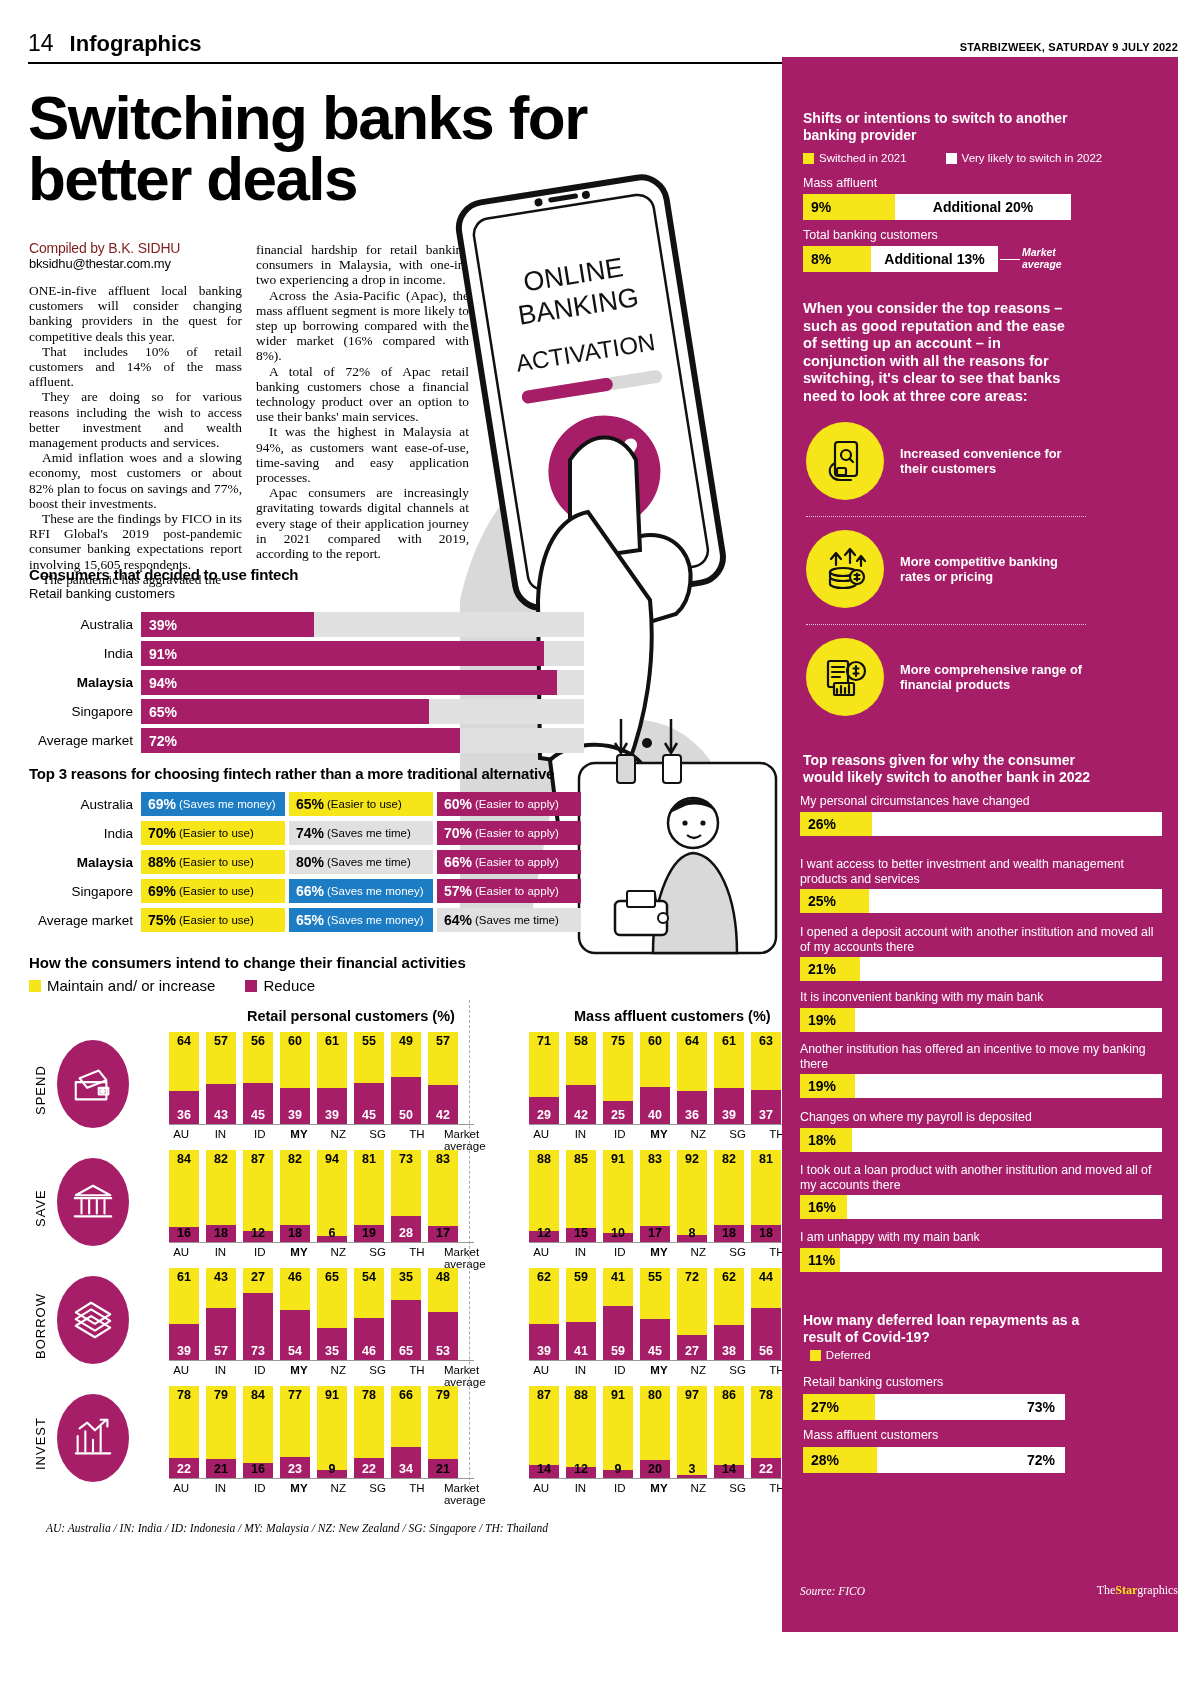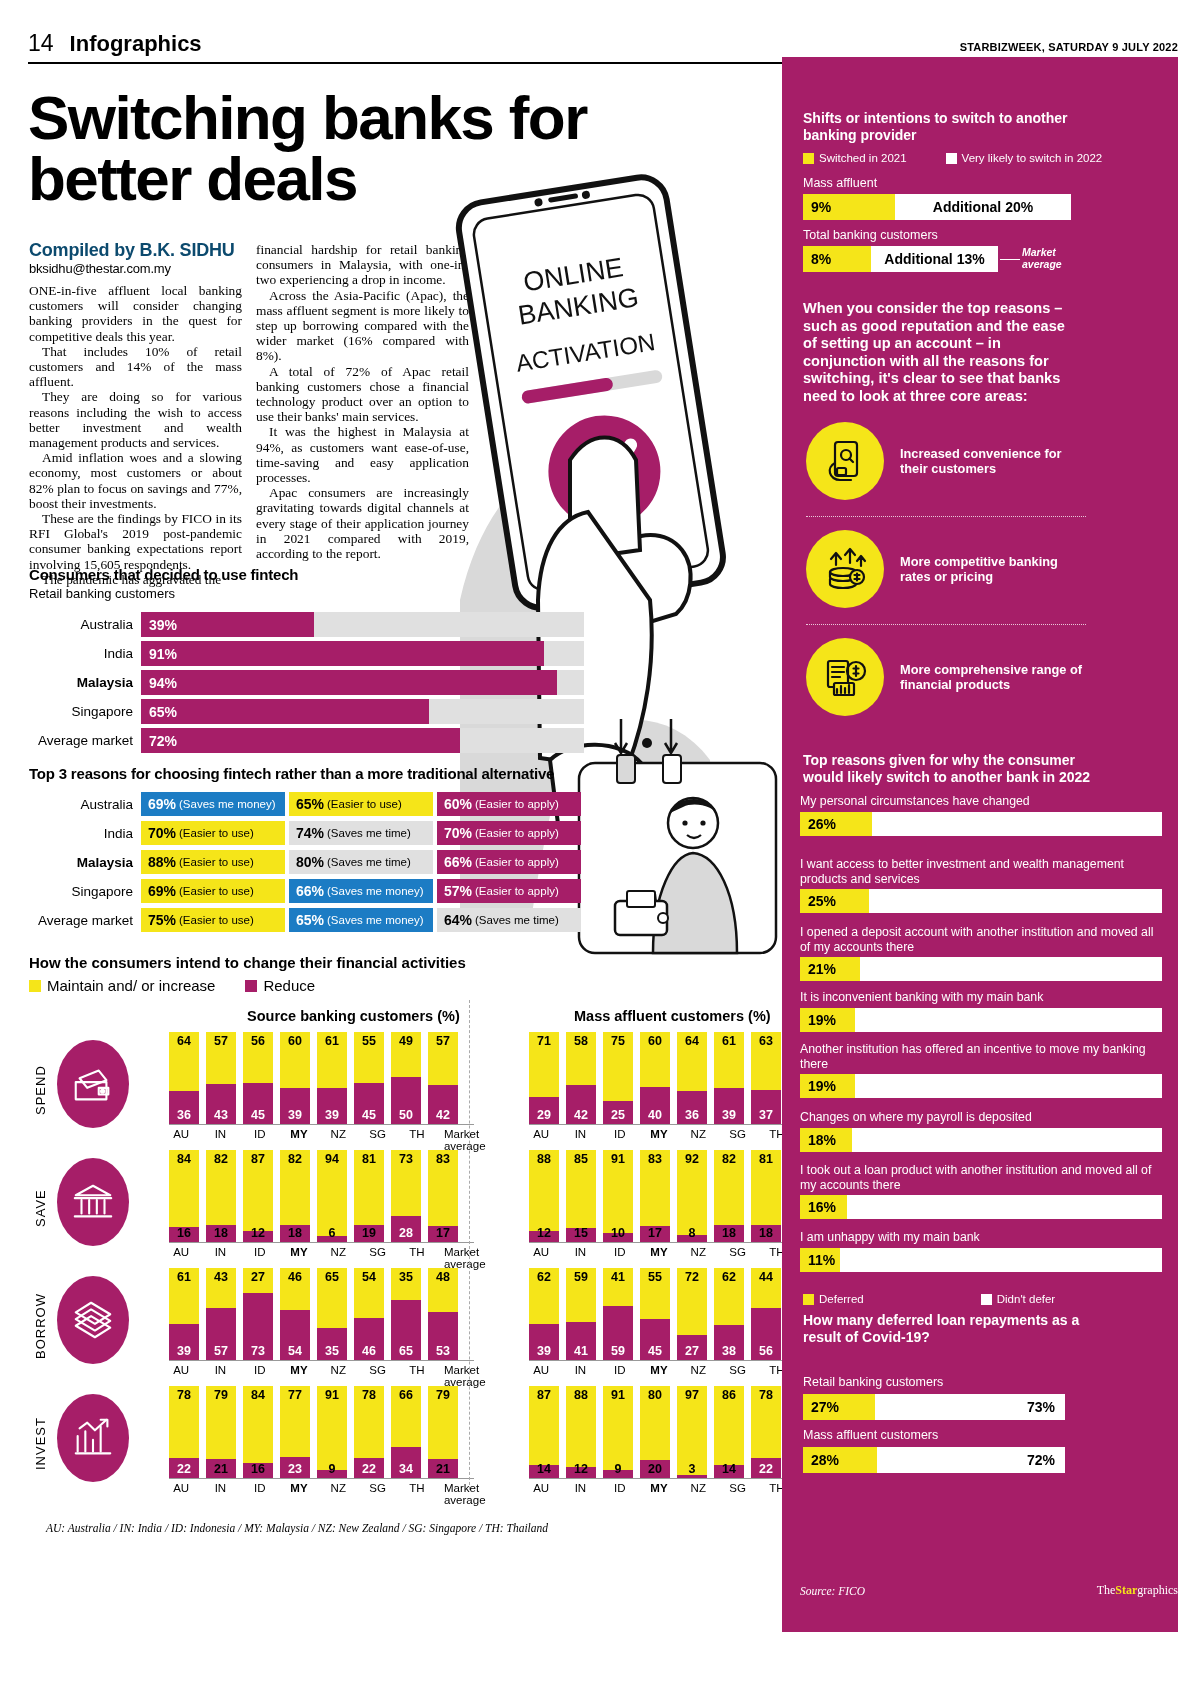--- a/index.html
+++ b/index.html
@@ -32,21 +32,21 @@
   .headline {
     position: absolute; left: 28px; top: 88px; width: 660px;
     font-size: 62px; line-height: 0.98; font-weight: 700;
     letter-spacing: -1.6px; color: #000;
   }
 
   
   .byline {
     position: absolute; left: 29px; top: 240px; width: 215px;
   }
-  .byline-name { font-size: 18px; font-weight: 700; color: #0c4a6e; letter-spacing: -0.2px;}
+  .byline-name { font-size: 14px; font-weight: 400; color: #7f1d1d; letter-spacing: -0.2px;}
   .byline-mail { font-size: 13px; font-weight: 400; color: #000; letter-spacing: -0.2px;}
 
   
   .bodycol {
     position: absolute; top: 283px;
     font-family: "Liberation Serif", serif;
     font-size: 13.4px; line-height: 15.2px;
     text-align: justify; color: #000;
     hyphens: auto;
   }
@@ -482,21 +482,21 @@
         <span class="lg-sw sw-y"></span>
         <span>Maintain and/ or increase</span>
       </div>
       <div class="lg-item">
         <span class="lg-sw sw-m"></span>
         <span>Reduce</span>
       </div>
     </div>
 
     <div class="grid-titles">
-      <div class="gt gt-retail">Source banking customers (%)</div>
+      <div class="gt gt-retail">Retail personal customers (%)</div>
       <div class="gt gt-mass">Mass affluent customers (%)</div>
     </div>
 
     <div class="rowset" id="rowset">
         <div class="catrow">
           <div class="cat-label">SPEND</div>
           <div class="cat-icon">
             <svg viewBox="0 0 48 48" fill="none" stroke="#fff" stroke-width="2.2" stroke-linejoin="round" stroke-linecap="round">
               <path d="M10 18 l20 -8 l8 10 l-20 8 Z"></path>
               <path d="M6 22 h32 v18 H6 Z"></path>
@@ -1180,21 +1180,21 @@
   </div>
 
   <div class="rsn" style="top:1230px;">
     <div class="rsn-lbl">I am unhappy with my main bank</div>
     <div class="rsn-bar">
       <div class="fy" style="width:40px;">11%</div>
     </div>
   </div>
 
   <div class="p-h" style="left:803px; top:1312px; width:290px;">How many deferred loan repayments as a result of Covid-19?</div>
-  <div class="p-legend" style="left:803px; top:1293px; gap:117px;">
+  <div class="p-legend" style="left:803px; top:1349px; gap:86px;flex-direction:column;">
     <div class="p-lg">
       <span class="p-sw sw-y"></span>
       <span>Deferred</span>
     </div>
     <div class="p-lg">
       <span class="p-sw sw-w"></span>
       <span>Didn't defer</span>
     </div>
   </div>
 

